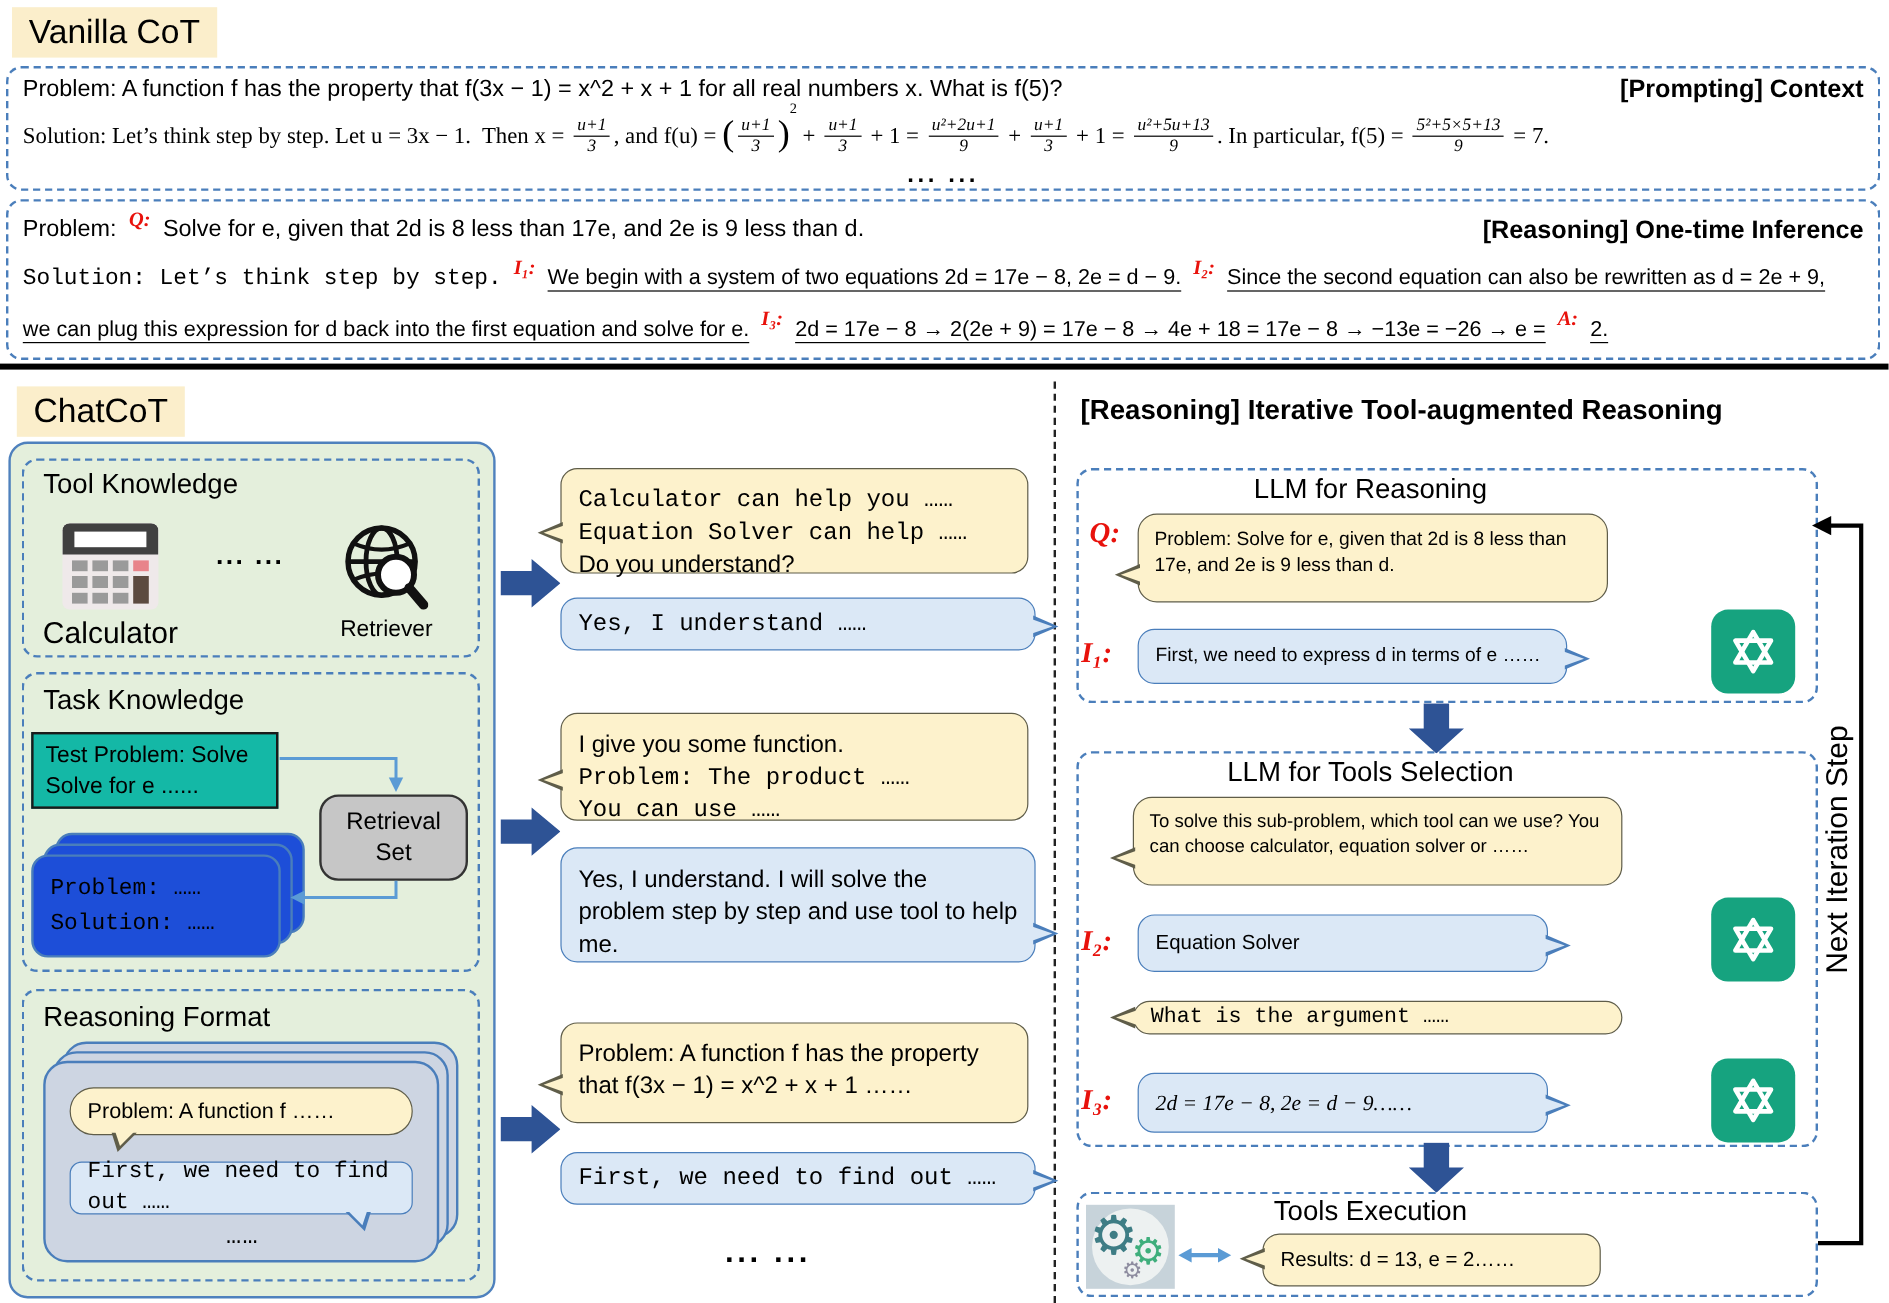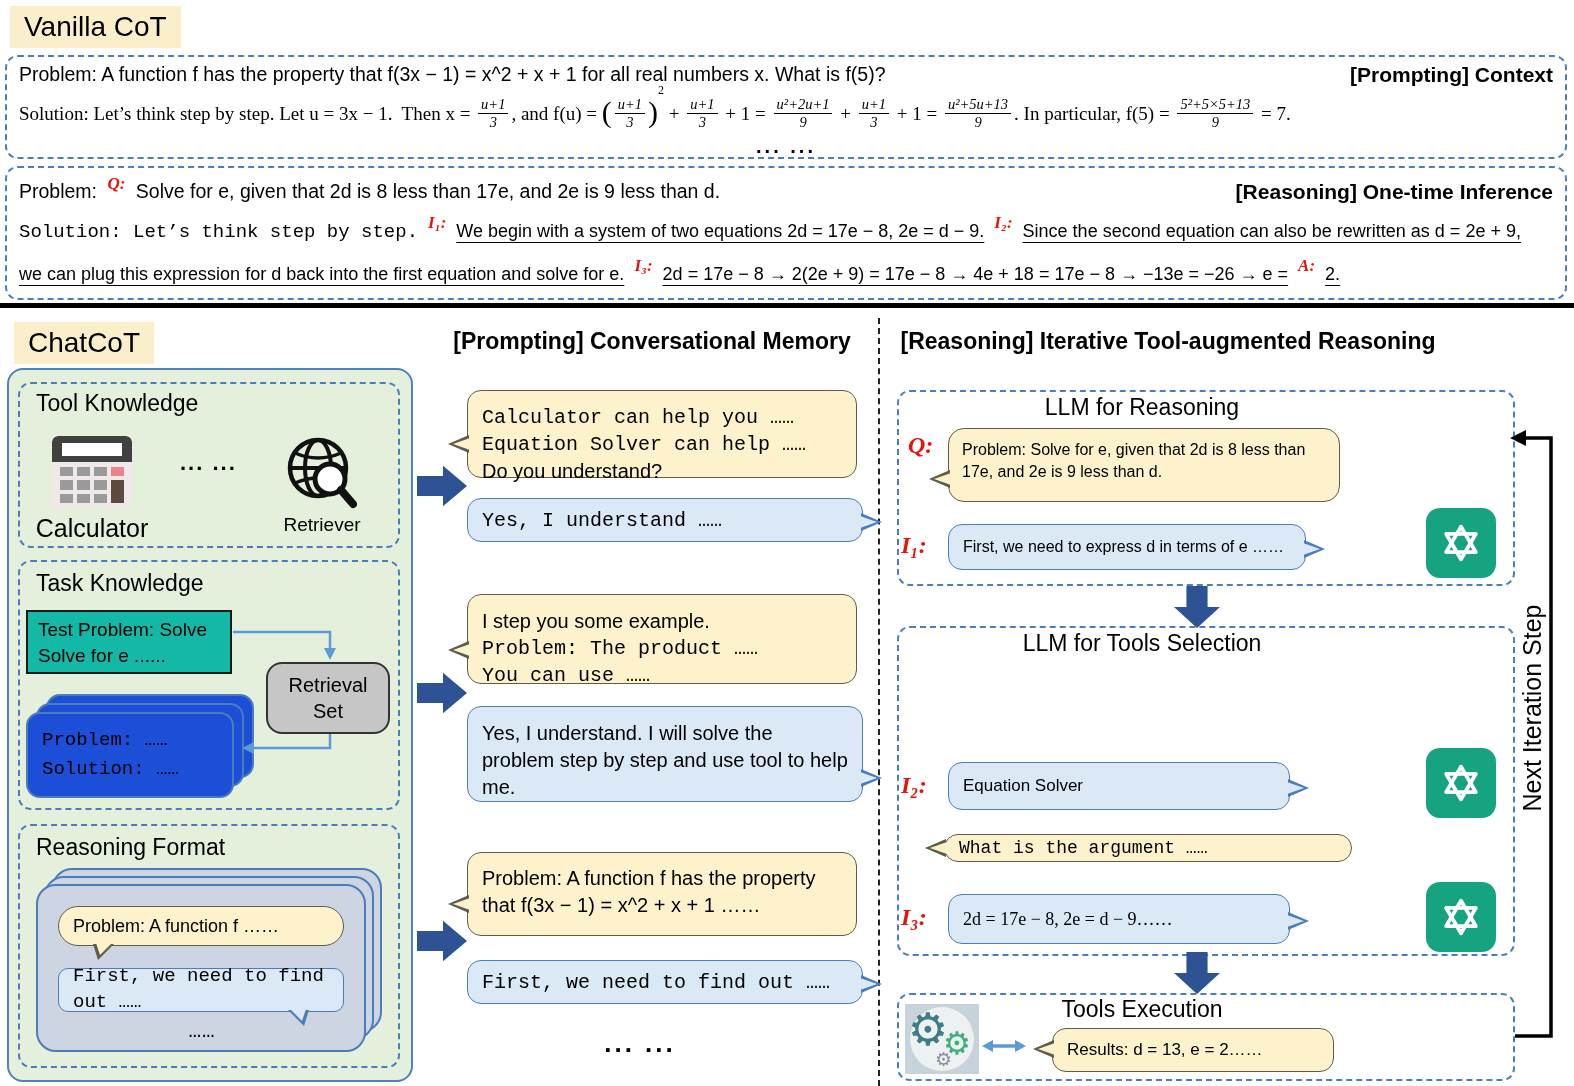--- a/index.html
+++ b/index.html
@@ -2,21 +2,21 @@
 <html><head>
 <meta charset="utf-8">
 <style>
   html,body{margin:0;padding:0;background:#fff}
   .fig{position:relative;width:1574px;height:1086px;background:#fff;color:#000;
        font-family:"Liberation Sans",sans-serif;overflow:hidden}
   .abs{position:absolute}
   .hl{background:#fbeecb;padding:5px 14px;font-size:28px}
   .dash{position:absolute;border:2px dashed #4a7ebb;border-radius:13px;box-sizing:border-box}
   .serif{font-family:Liberation Mono, monospace}
-  .mi{font-family:"Liberation Serif",serif;}
+  .mi{font-family:"Liberation Serif",serif;font-style:italic}
   .bold{font-weight:bold}
   .ul{text-decoration:underline;text-underline-offset:5px;text-decoration-thickness:1.3px}
   .rlab{color:#e8120c;font-family:"Liberation Serif",serif;font-weight:bold;font-style:italic;
         font-size:17px;position:relative;top:-9px;margin:0 5px;white-space:nowrap}
   .rbig{position:absolute;color:#e8120c;font-family:"Liberation Serif",serif;
         font-weight:bold;font-style:italic;font-size:24px}
   .solline{position:absolute;display:flex;align-items:center;white-space:pre;
            font-family:"Liberation Serif",serif;font-size:19px}
   .frac{display:inline-flex;flex-direction:column;text-align:center;font-size:14.5px;line-height:1.12;
         font-family:"Liberation Serif",serif;font-style:italic;margin:0 3px;transform:translateY(-1px)}
@@ -123,21 +123,20 @@
       <span class="rlab">I₃:</span>
       <span class="ul">2d = 17e − 8 → 2(2e + 9) = 17e − 8 → 4e + 18 = 17e − 8 → −13e = −26 → e =</span>
       <span class="rlab">A:</span>
       <span class="ul">2.</span>
     </div>
   </div>
 
   <div class="abs" style="left:0;top:303px;width:1574px;height:5px;background:#000"></div>
 
   <div class="abs hl" style="left:14px;top:322px">ChatCoT</div>
-  <div class="abs bold" style="left:432px;top:328px;width:440px;text-align:center;font-size:23px">[Prompting] Conversational Memory</div>
   <div class="abs bold" style="left:888px;top:328px;width:560px;text-align:center;font-size:23px">[Reasoning] Iterative Tool-augmented Reasoning</div>
 
   <div class="vsep" style="left:878px;top:318px;height:768px"></div>
 
   <div class="abs" style="left:7px;top:368px;width:406px;height:714px;background:#e4efdc;
        border:2px solid #4f81bd;border-radius:16px;box-sizing:border-box"></div>
 
   <div class="dash" style="left:18px;top:382px;width:382px;height:166px">
     <div class="abs" style="left:16px;top:6px;font-size:23px">Tool Knowledge</div>
     <div class="calc" style="left:32px;top:52px">
@@ -213,21 +212,21 @@
     <div class="serif">Calculator can help you ……</div>
     <div class="serif">Equation Solver can help ……</div>
     <div>Do you understand?</div>
   </div>
   <div class="arrow-right" style="left:417px;top:465px"></div>
   <div class="bub b tr serif" style="left:467px;top:498px;width:396px;height:44px;font-size:20px;display:flex;align-items:center">
     <span>Yes, I understand ……</span>
   </div>
 
   <div class="bub y tl" style="--ty:62%;left:467px;top:594px;width:390px;height:90px;font-size:20px">
-    <div>I step you some example.</div>
+    <div>I give you some function.</div>
     <div class="serif">Problem: The product ……</div>
     <div class="serif">You can use ……</div>
   </div>
   <div class="arrow-right" style="left:417px;top:672px"></div>
   <div class="bub b tr" style="--ty:75%;left:467px;top:706px;width:396px;height:96px;font-size:20px">
     <span>Yes, I understand. I will solve the problem step by step and use tool to help me.</span>
   </div>
 
   <div class="bub y tl" style="--ty:62%;left:467px;top:852px;width:390px;height:84px;font-size:20px;padding-top:12px">
     <div>Problem: A function f has the property</div>
@@ -256,20 +255,24 @@
         <path d="M24 7 L39.5 33.5 L8.5 33.5 Z"></path>
         <path d="M24 41 L8.5 14.5 L39.5 14.5 Z"></path>
       </g>
     </svg>
   </div>
 
   <div class="arrow-down" style="left:1174px;top:586px"></div>
 
   <div class="dash" style="left:897px;top:626px;width:618px;height:330px"></div>
   <div class="boxtitle" style="left:897px;top:630px;width:490px">LLM for Tools Selection</div>
+  <div class="bub y tl" style="--ty:70%;left:944px;top:664px;width:408px;height:74px;border-radius:16px;font-size:15.5px;
+       padding:10px 13px">
+    <span>To solve this sub-problem, which tool can we use? You can choose calculator, equation solver or ……</span>
+  </div>
   <div class="rbig" style="left:901px;top:772px">I₂:</div>
   <div class="bub b tr" style="left:948px;top:762px;width:342px;height:48px;font-size:17px;display:flex;align-items:center">
     <span>Equation Solver</span>
   </div>
   <div class="gpt" style="left:1426px;top:748px">
     <svg width="46" height="46" viewBox="0 0 48 48">
       <g fill="none" stroke="#fff" stroke-width="4" stroke-linejoin="round">
         <path d="M24 7 L39.5 33.5 L8.5 33.5 Z"></path>
         <path d="M24 41 L8.5 14.5 L39.5 14.5 Z"></path>
       </g>

